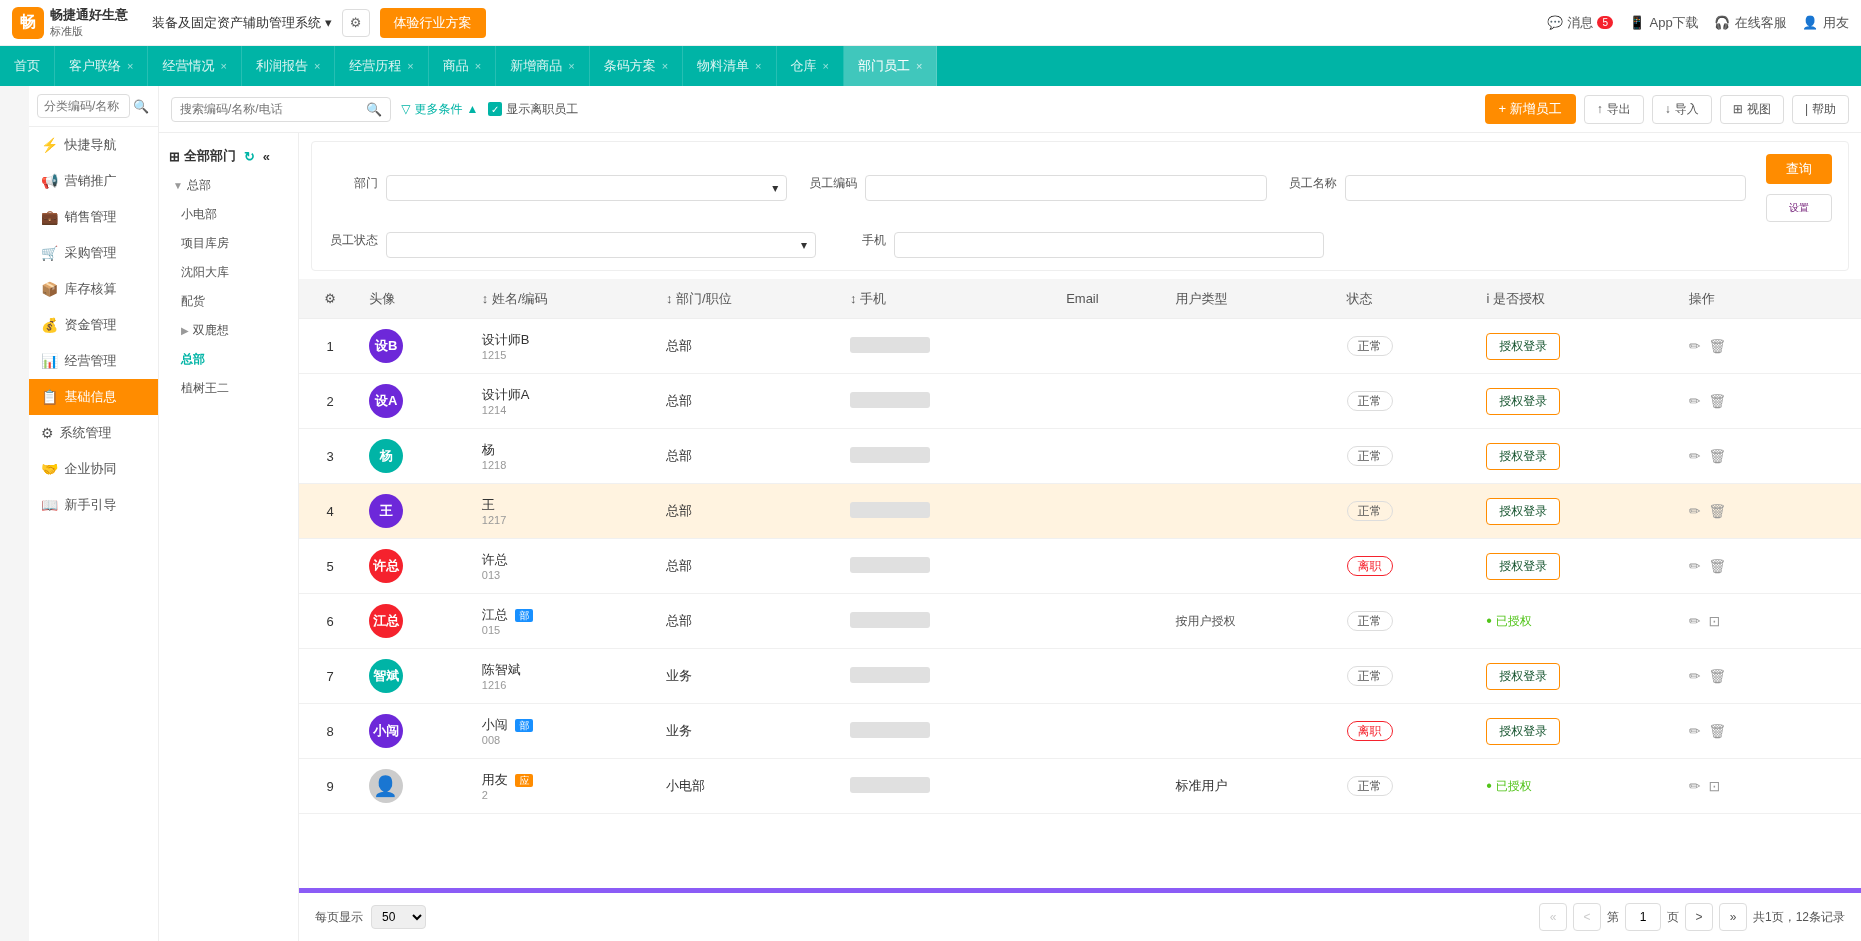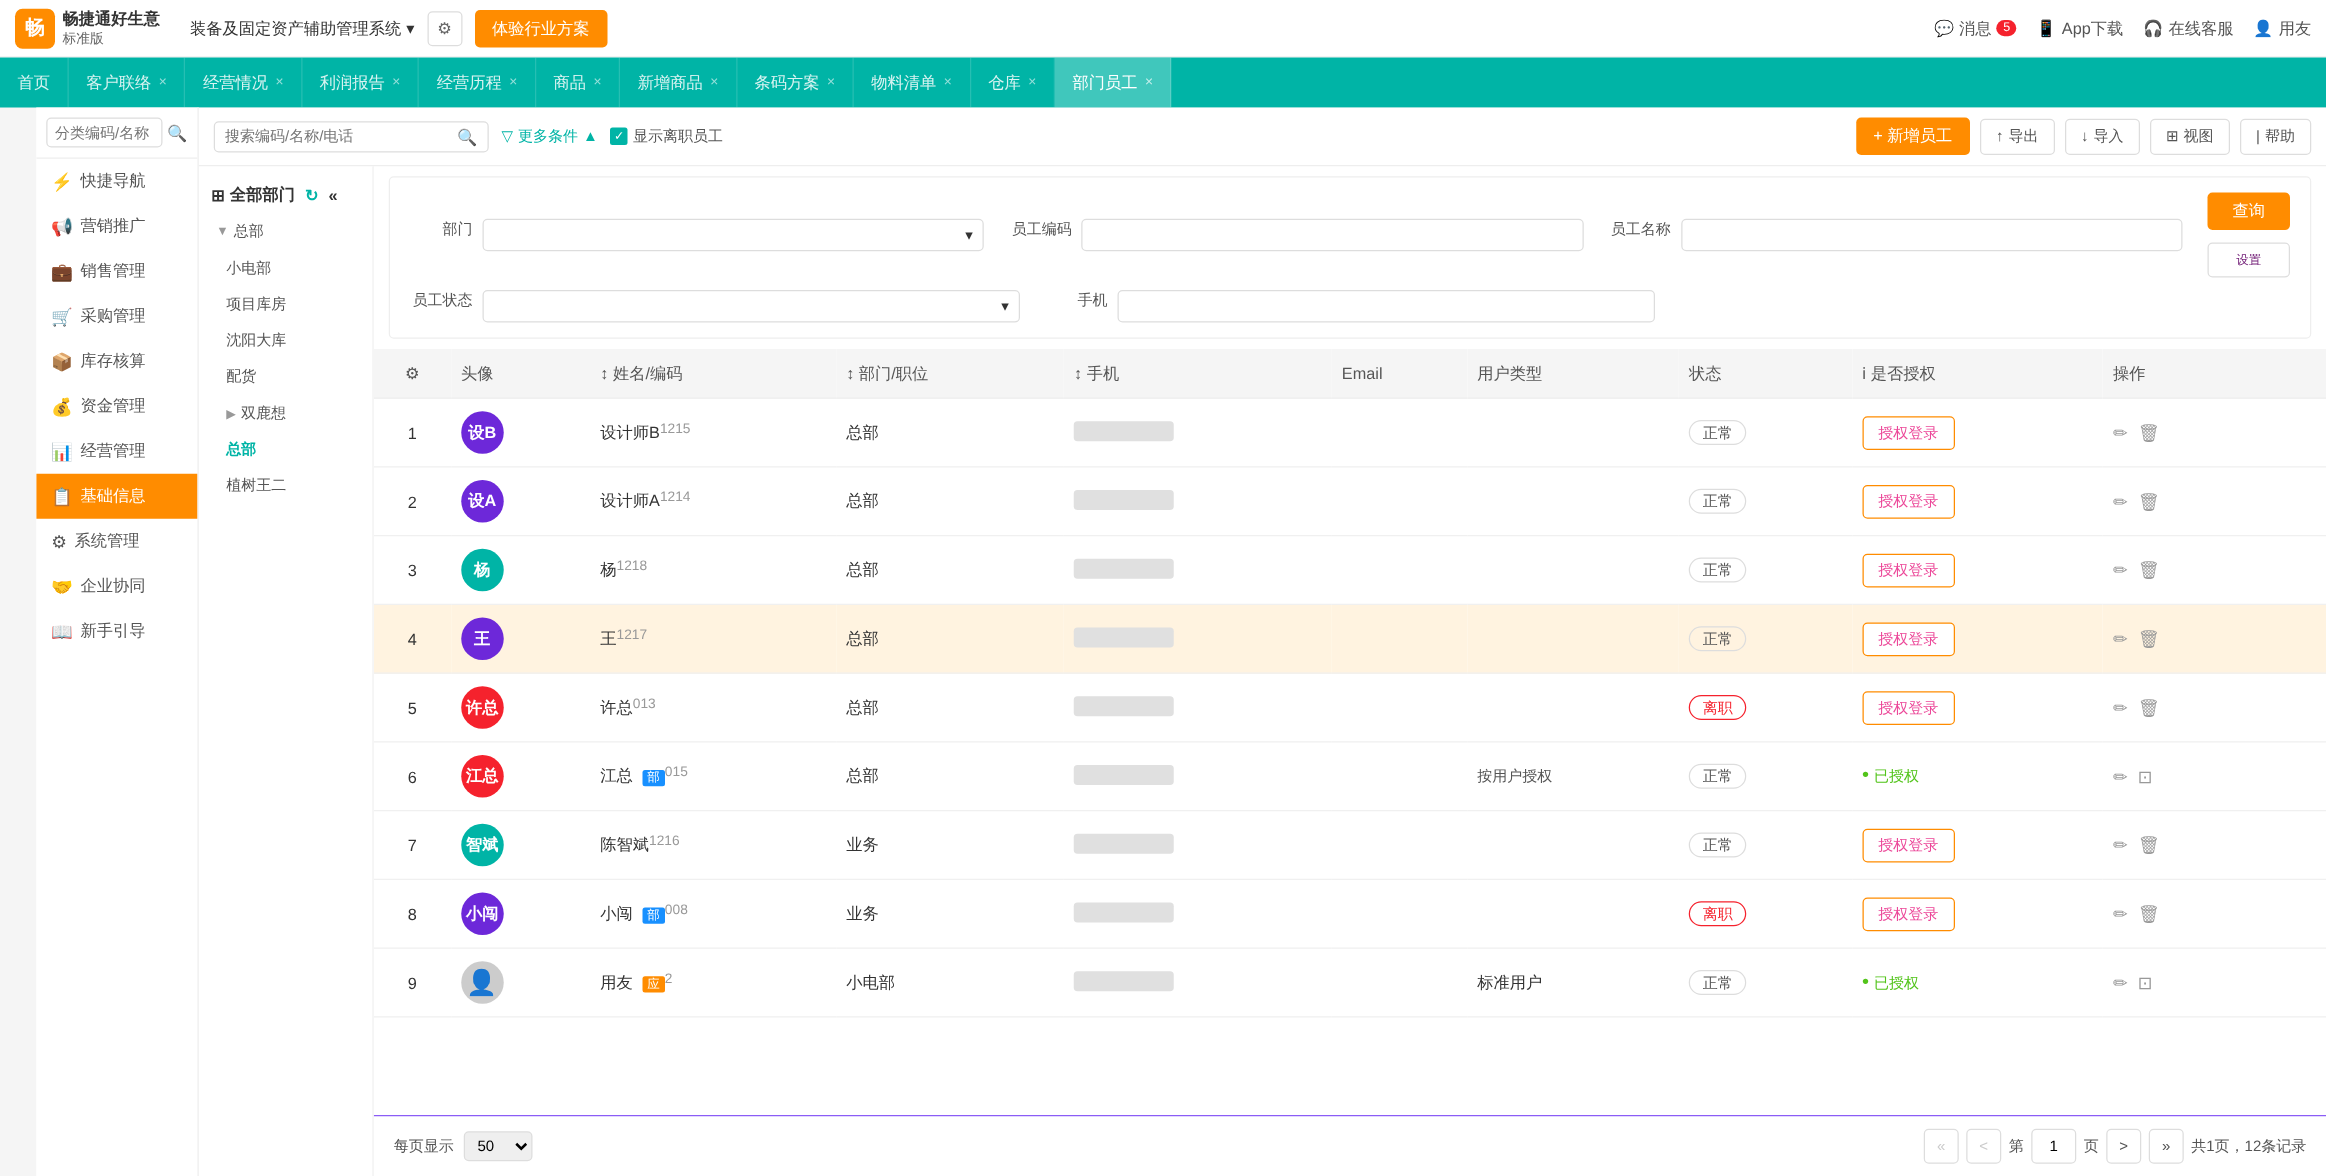--- a/index.html
+++ b/index.html
@@ -116,47 +116,47 @@
     tbody td { padding: 10px 8px; color: #333; vertical-align: middle; }
     tbody td.center { text-align: center; }
 
     .avatar { width: 34px; height: 34px; border-radius: 50%; display: flex;
       align-items: center; justify-content: center; color: #fff; font-size: 13px; font-weight: bold; }
     .avatar.orange { background: #6d28d9; }
     .avatar.teal { background: #00b4a6; }
     .avatar.red { background: #f5222d; }
     .avatar.gray { background: #ccc; }
 
-    .name-code { display: flex; }
+    .name-code { display: flex; flex-direction: column; }
     .name-code .name { font-size: 13px; color: #333; }
     .name-code .code { font-size: 11px; color: #999; }
 
     .tag-blue { background: #1890ff; color: #fff; border-radius: 2px;
       font-size: 10px; padding: 1px 4px; margin-left: 4px; }
 
     .status-badge { border: 1px solid #ddd; border-radius: 12px;
       padding: 2px 10px; font-size: 12px; color: #555; }
     .status-badge.resign { border-color: #f5222d; color: #f5222d; }
 
-    .auth-btn { border: 1px solid #ff8c00; color: #ec4899; background: #fff;
+    .auth-btn { border: 1px solid #ff8c00; color: #14532d; background: #fff;
       border-radius: 4px; padding: 4px 12px; cursor: pointer; font-size: 12px; }
 
     .authorized { color: #52c41a; font-size: 12px; display: flex; align-items: center; gap: 4px; }
     .authorized::before { content: '•'; font-size: 16px; }
 
     .by-user-auth { color: #555; font-size: 12px; }
 
     .phone-blur { background: #e0e0e0; border-radius: 3px; height: 16px; width: 80px; display: inline-block; }
 
     .op-icons { display: flex; gap: 8px; align-items: center; }
     .op-icon { color: #999; cursor: pointer; font-size: 14px; }
 
     
     .pagination { display: flex; align-items: center; justify-content: space-between;
-      padding: 10px 16px; border-top: 1px solid #8b5cf6; background: #fff; font-size: 12px; }
+      padding: 10px 16px; border-top: 5px solid #8b5cf6; background: #fff; font-size: 12px; }
     .pagination-left { display: flex; align-items: center; gap: 8px; color: #555; }
     .pagination-right { display: flex; align-items: center; gap: 6px; color: #555; }
     .page-btn { border: 1px solid #ddd; background: #fff; border-radius: 4px;
       width: 28px; height: 28px; display: flex; align-items: center; justify-content: center;
       cursor: pointer; font-size: 12px; color: #555; }
     .page-btn.disabled { color: #ccc; cursor: default; }
     .page-input { border: 1px solid #ddd; border-radius: 4px; width: 36px; height: 28px;
       text-align: center; font-size: 12px; outline: none; }
     .page-size-select { border: 1px solid #ddd; border-radius: 4px; padding: 3px 6px;
       font-size: 12px; outline: none; }

